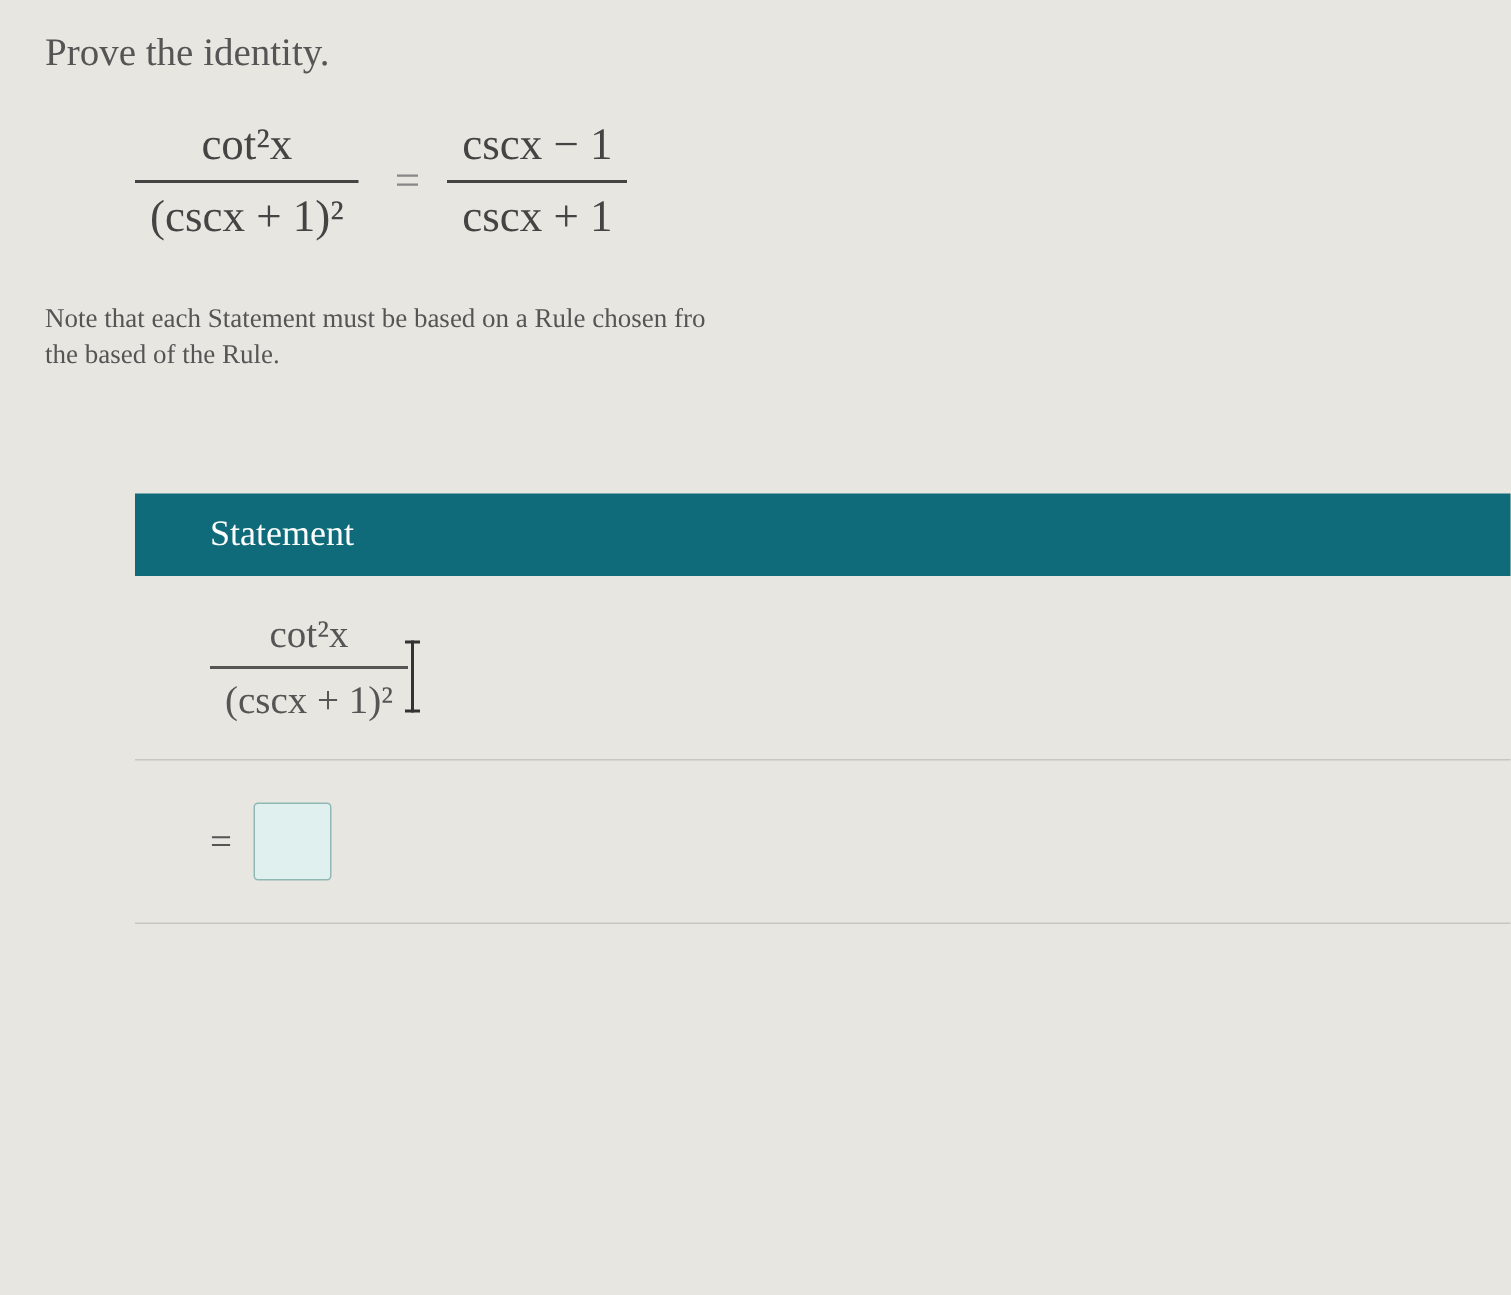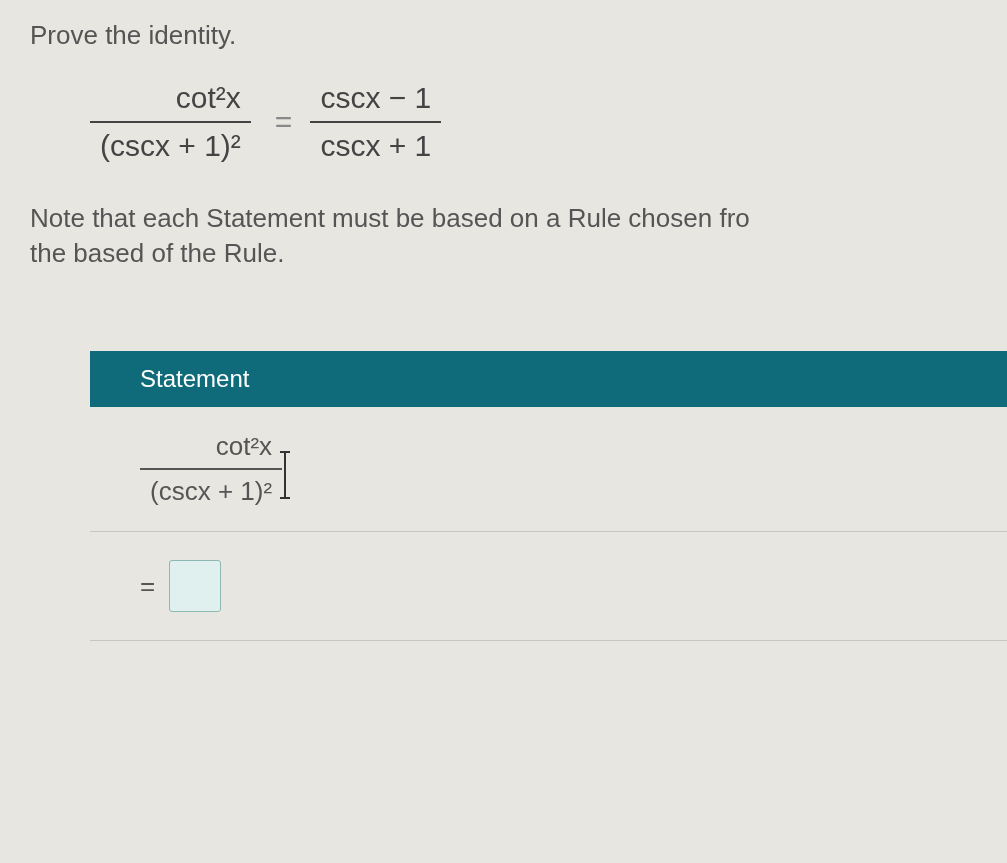--- a/index.html
+++ b/index.html
@@ -7,56 +7,57 @@
     font-family: Arial, Helvetica, sans-serif;
     background: #e8e6e0;
     width: 1007px;
     height: 863px;
     overflow: hidden;
     color: #3a3a3a;
     position: relative;
   }
   .page {
     padding: 20px 0 0 30px;
+    font-family: Liberation Serif, serif;
   }
   .prompt {
     font-size: 26px;
     color: #555;
     margin-bottom: 28px;
   }
   .identity {
     display: flex;
     align-items: center;
     margin-left: 60px;
     margin-bottom: 36px;
     font-size: 30px;
     color: #444;
   }
   .frac {
     display: inline-flex;
     flex-direction: column;
-    align-items: flex-end;
+    align-items: center;
     vertical-align: middle;
   }
   .frac .num, .frac .den {
     padding: 2px 10px;
     white-space: nowrap;
   }
   .frac .bar {
     width: 100%;
     border-top: 2px solid #444;
     margin: 4px 0;
   }
   .eq {
     margin: 0 18px;
     color: #888;
     font-size: 30px;
   }
   .note {
-    font-size: 26px;
+    font-size: 18px;
     color: #555;
     line-height: 1.35;
     margin-bottom: 80px;
     padding-right: 0;
   }
   .table-wrap {
     margin-left: 60px;
     margin-top: 38px;
   }
   .hdr {

